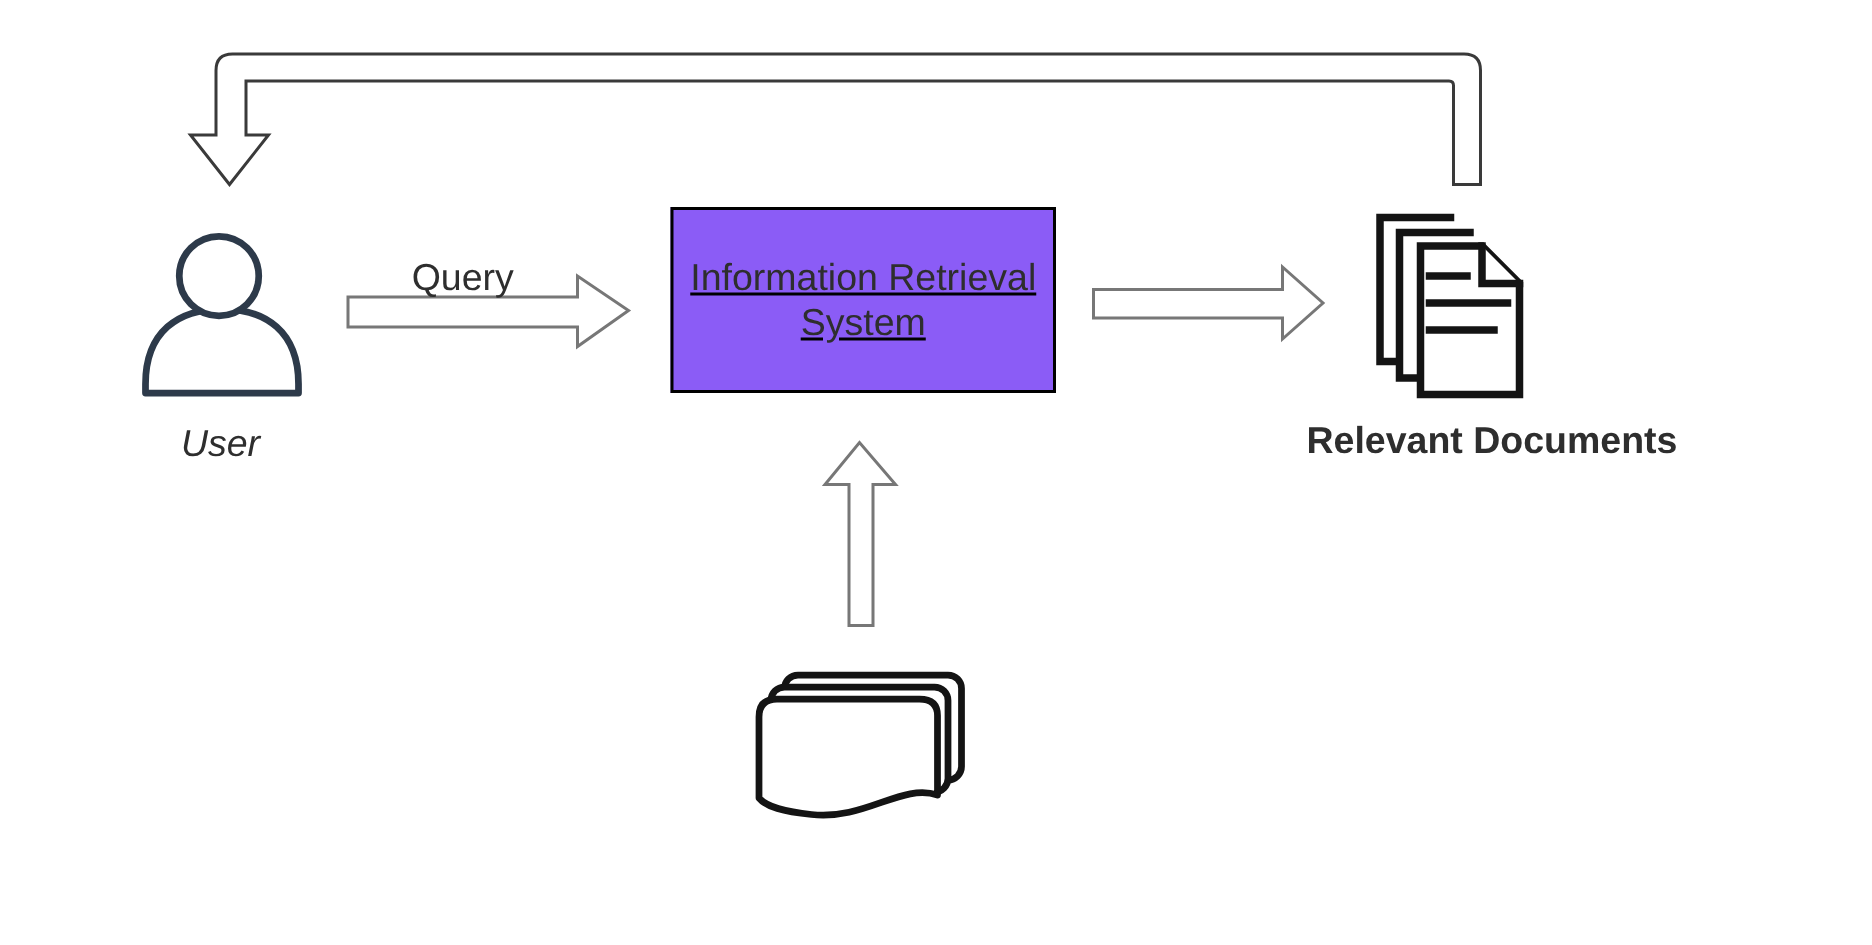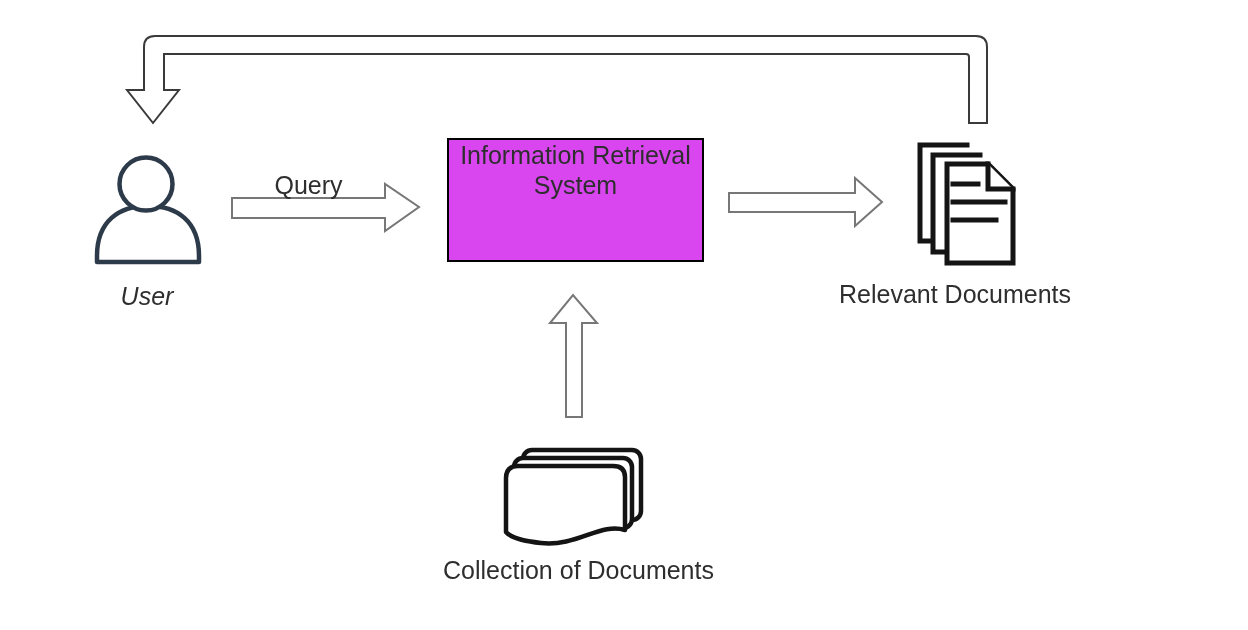--- a/index.html
+++ b/index.html
@@ -20,24 +20,25 @@
     line-height: 1.15;
     white-space: nowrap;
   }
   .ir-box {
     position: absolute;
     left: 447px;
     top: 138px;
     width: 253px;
     height: 120px;
     border: 2px solid #000000;
-    background: #d946ef;
+    background: #8b5cf6;
     display: flex;
-    align-items: flex-start;
+    align-items: center;
     justify-content: center;
+    text-decoration: underline;
   }
   .ir-box-text {
     width: 242px;
     font-size: 25px;
     line-height: 30px;
     color: #2e2e2e;
     text-align: center;
     white-space: normal;
   }
 </style>
@@ -81,17 +82,16 @@
   </svg>
 
   <div class="ir-box">
     <div class="ir-box-text">Information Retrieval System</div>
   </div>
 
   <div class="label" style="left:67px; top:282px; width:160px;font-style:italic;">User</div>
 
   <div class="label" style="left:232px; top:171px; width:153px;">Query</div>
 
-  <div class="label" style="left:835px; top:280px; width:240px;">Relevant Documents</div>
+  <div class="label" style="left:871px; top:280px; width:240px;font-weight:bold;">Relevant Documents</div>
 
-  <div class="label" style="left:443px; top:556px; width:264px;">Collection of Documents</div>
 
 </div>
 
 </body></html>

